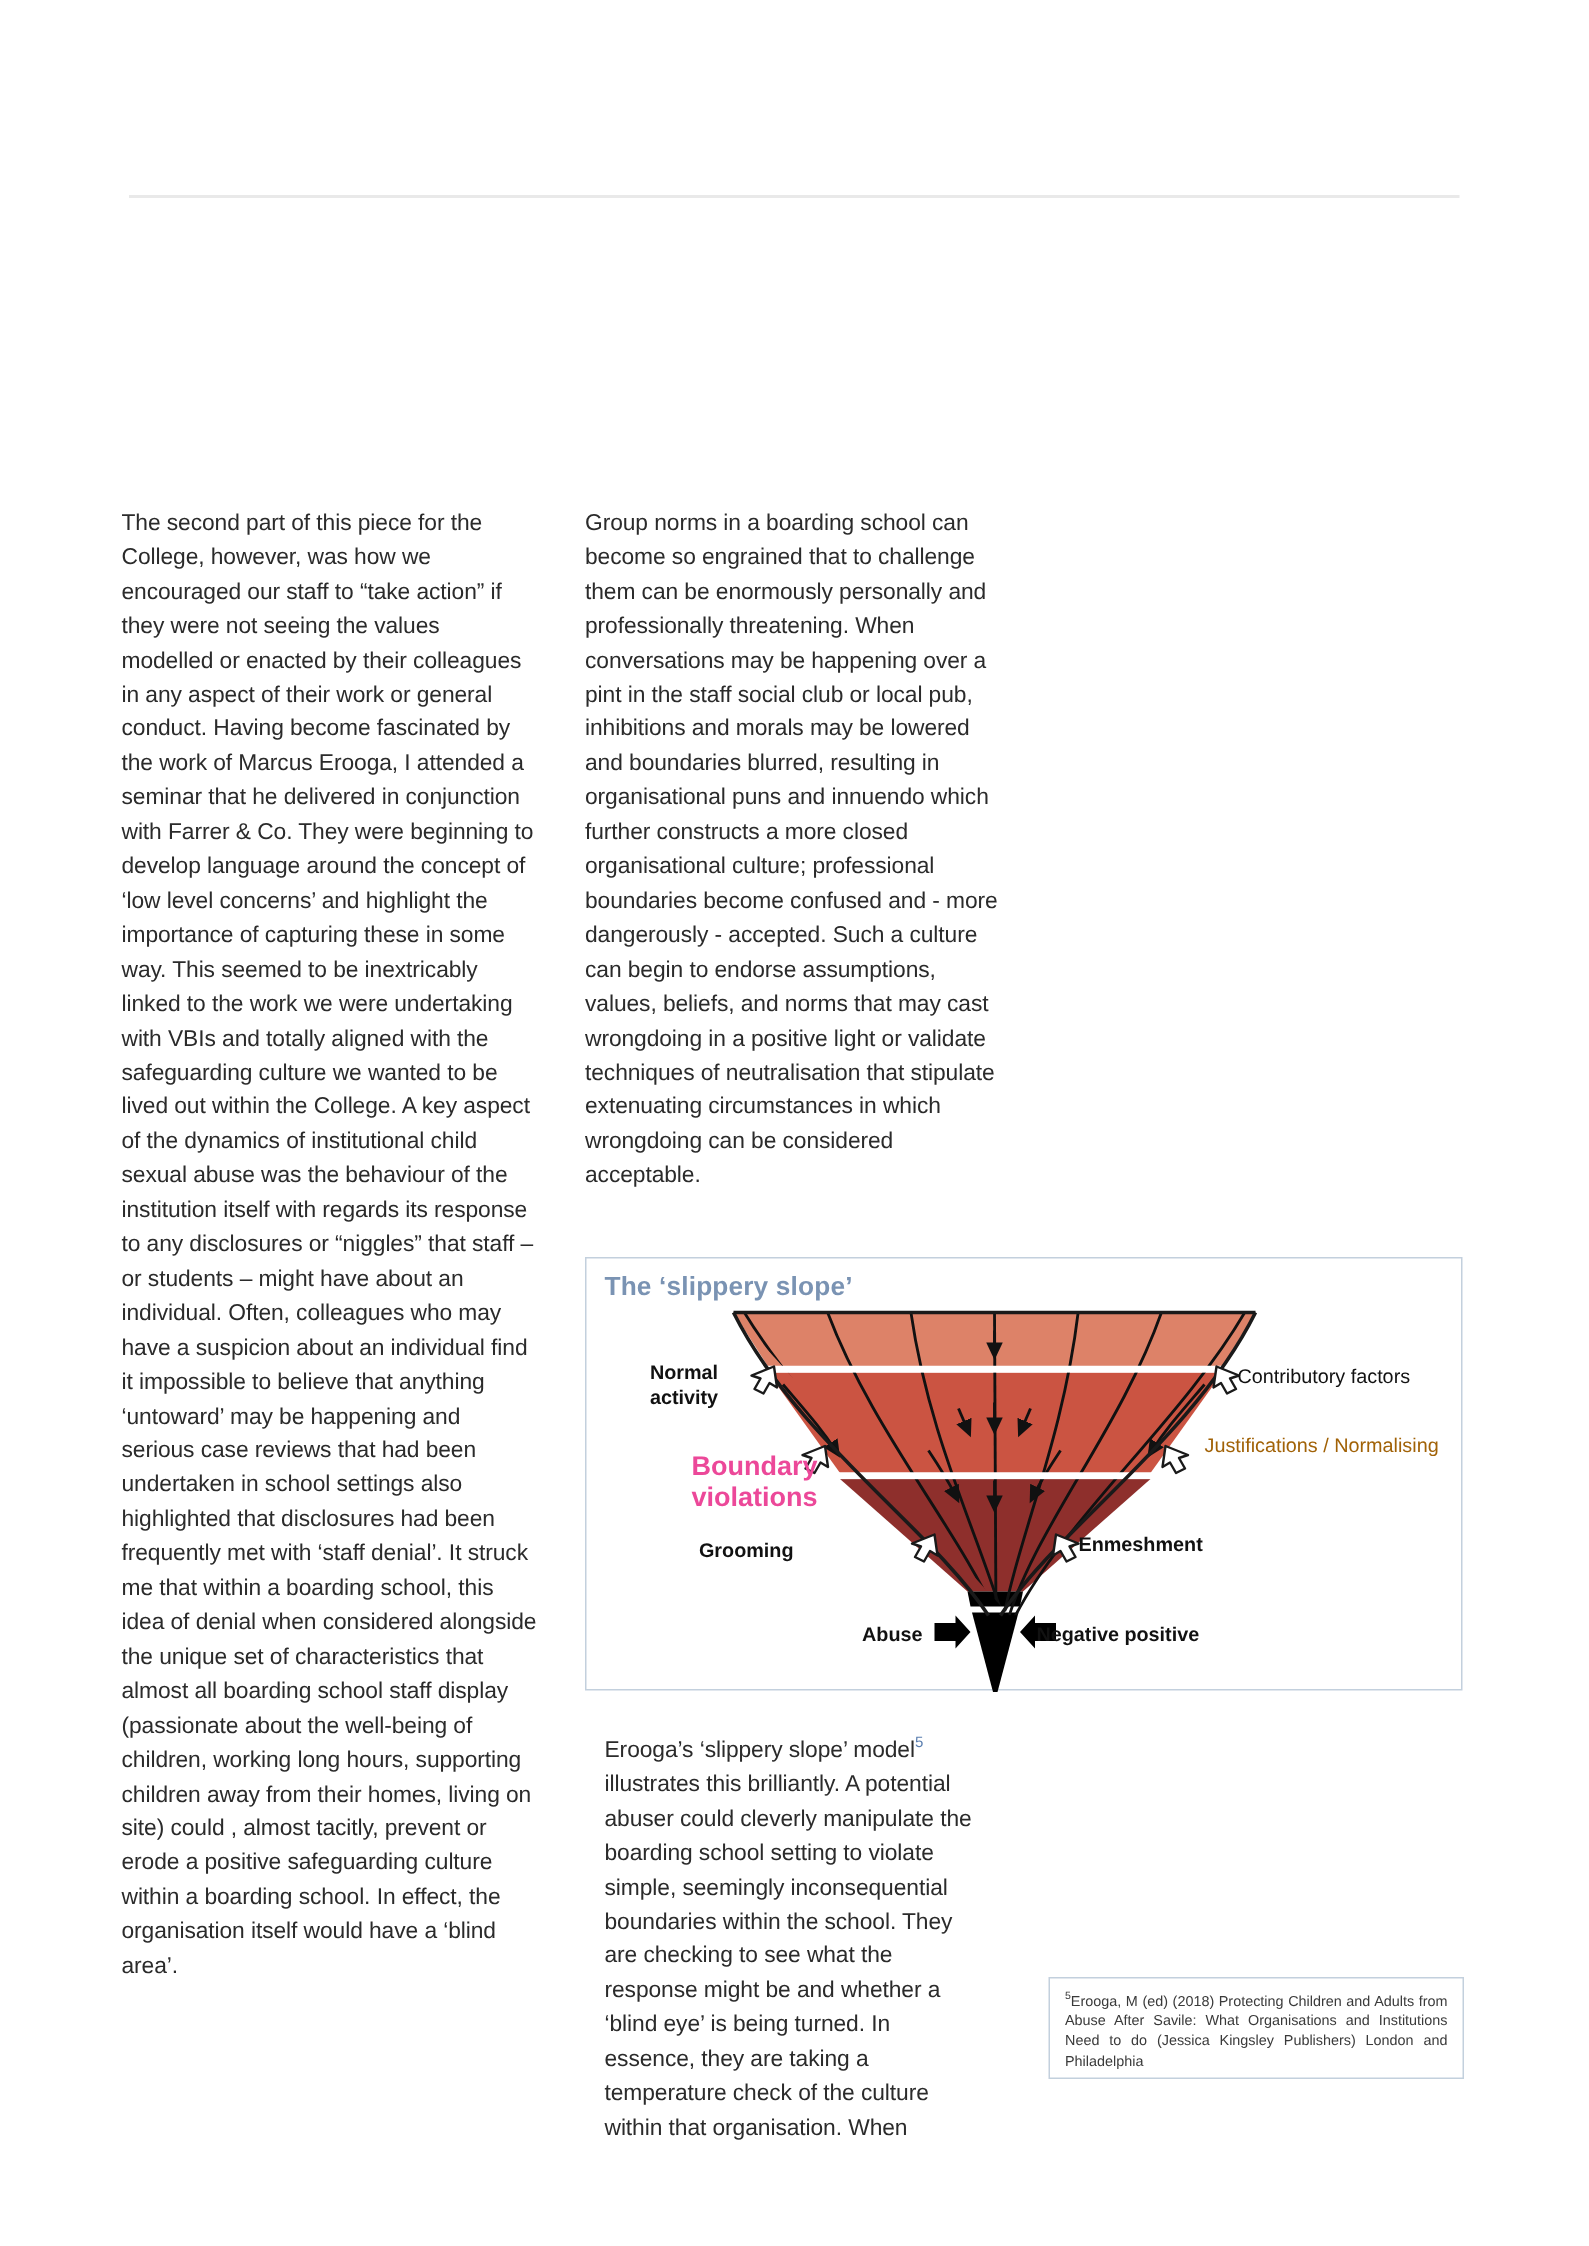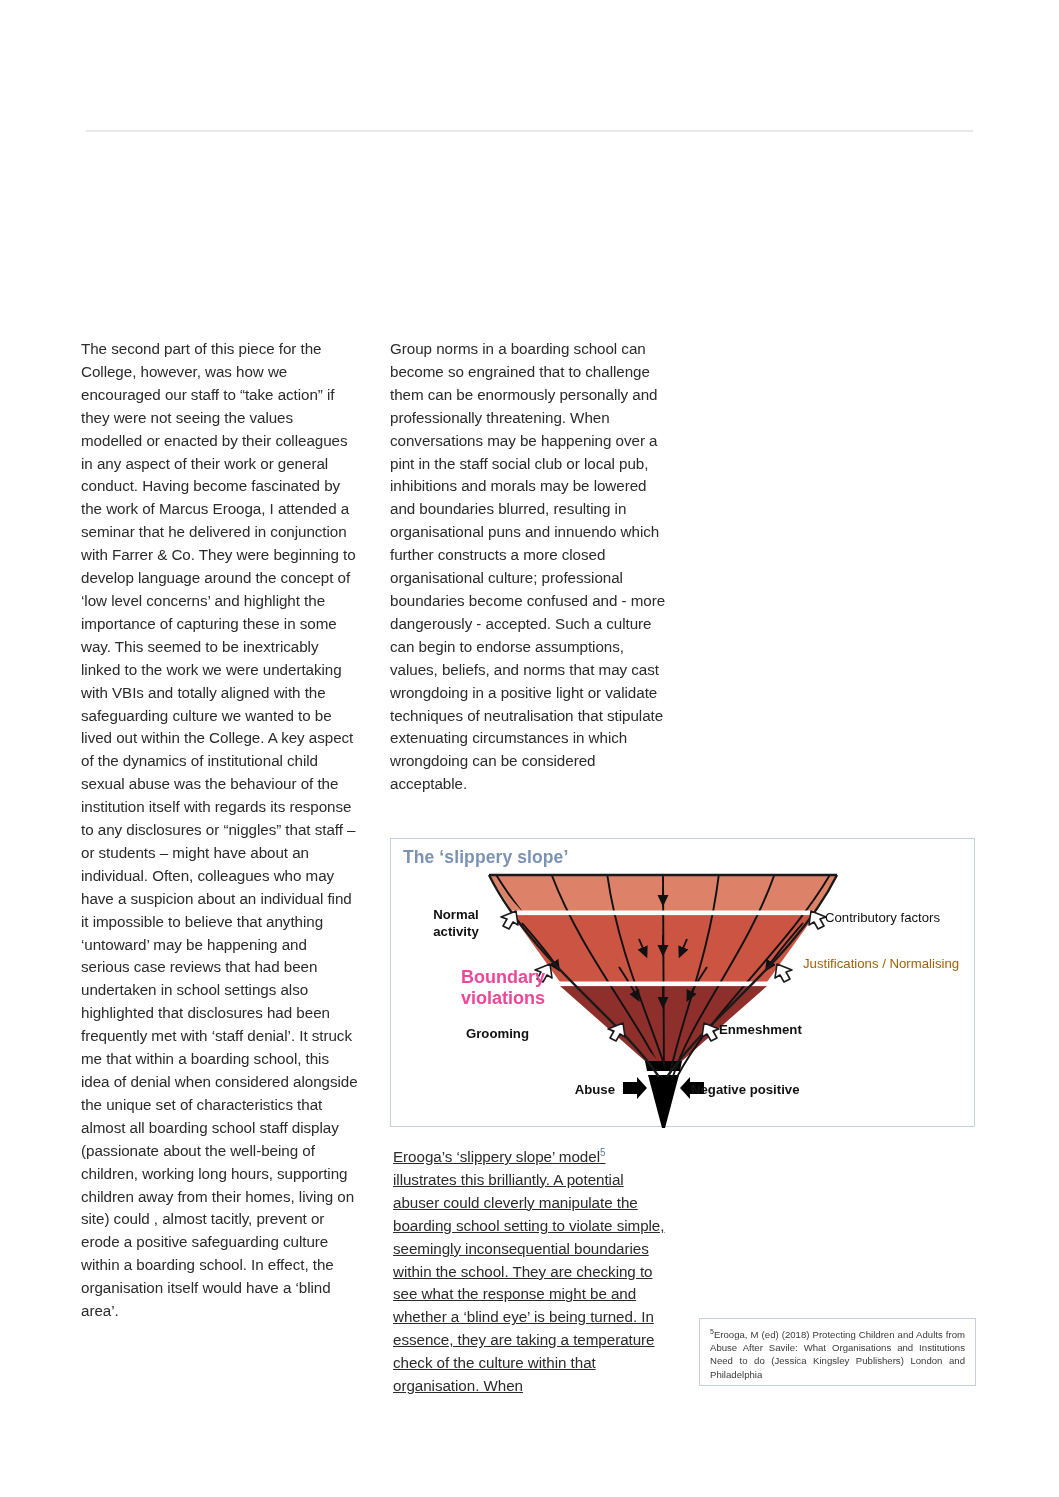--- a/index.html
+++ b/index.html
@@ -50,21 +50,21 @@
   .col-right-lower {
     position: absolute;
     left: 390px;
     top: 1143px;
     width: 280px;
     font-size: 15.2px;
     line-height: 22.9px;
     color: #2b2b2b;
     letter-spacing: -0.05px;
   }
-  .col-right-lower p { margin: 3px; text-decoration: underline; }
+  .col-right-lower p { margin: 13px; }
 
   sup.ref {
     color: #5b7fb0;
     font-size: 10px;
     vertical-align: super;
     line-height: 0;
   }
 
   
   .figure {

